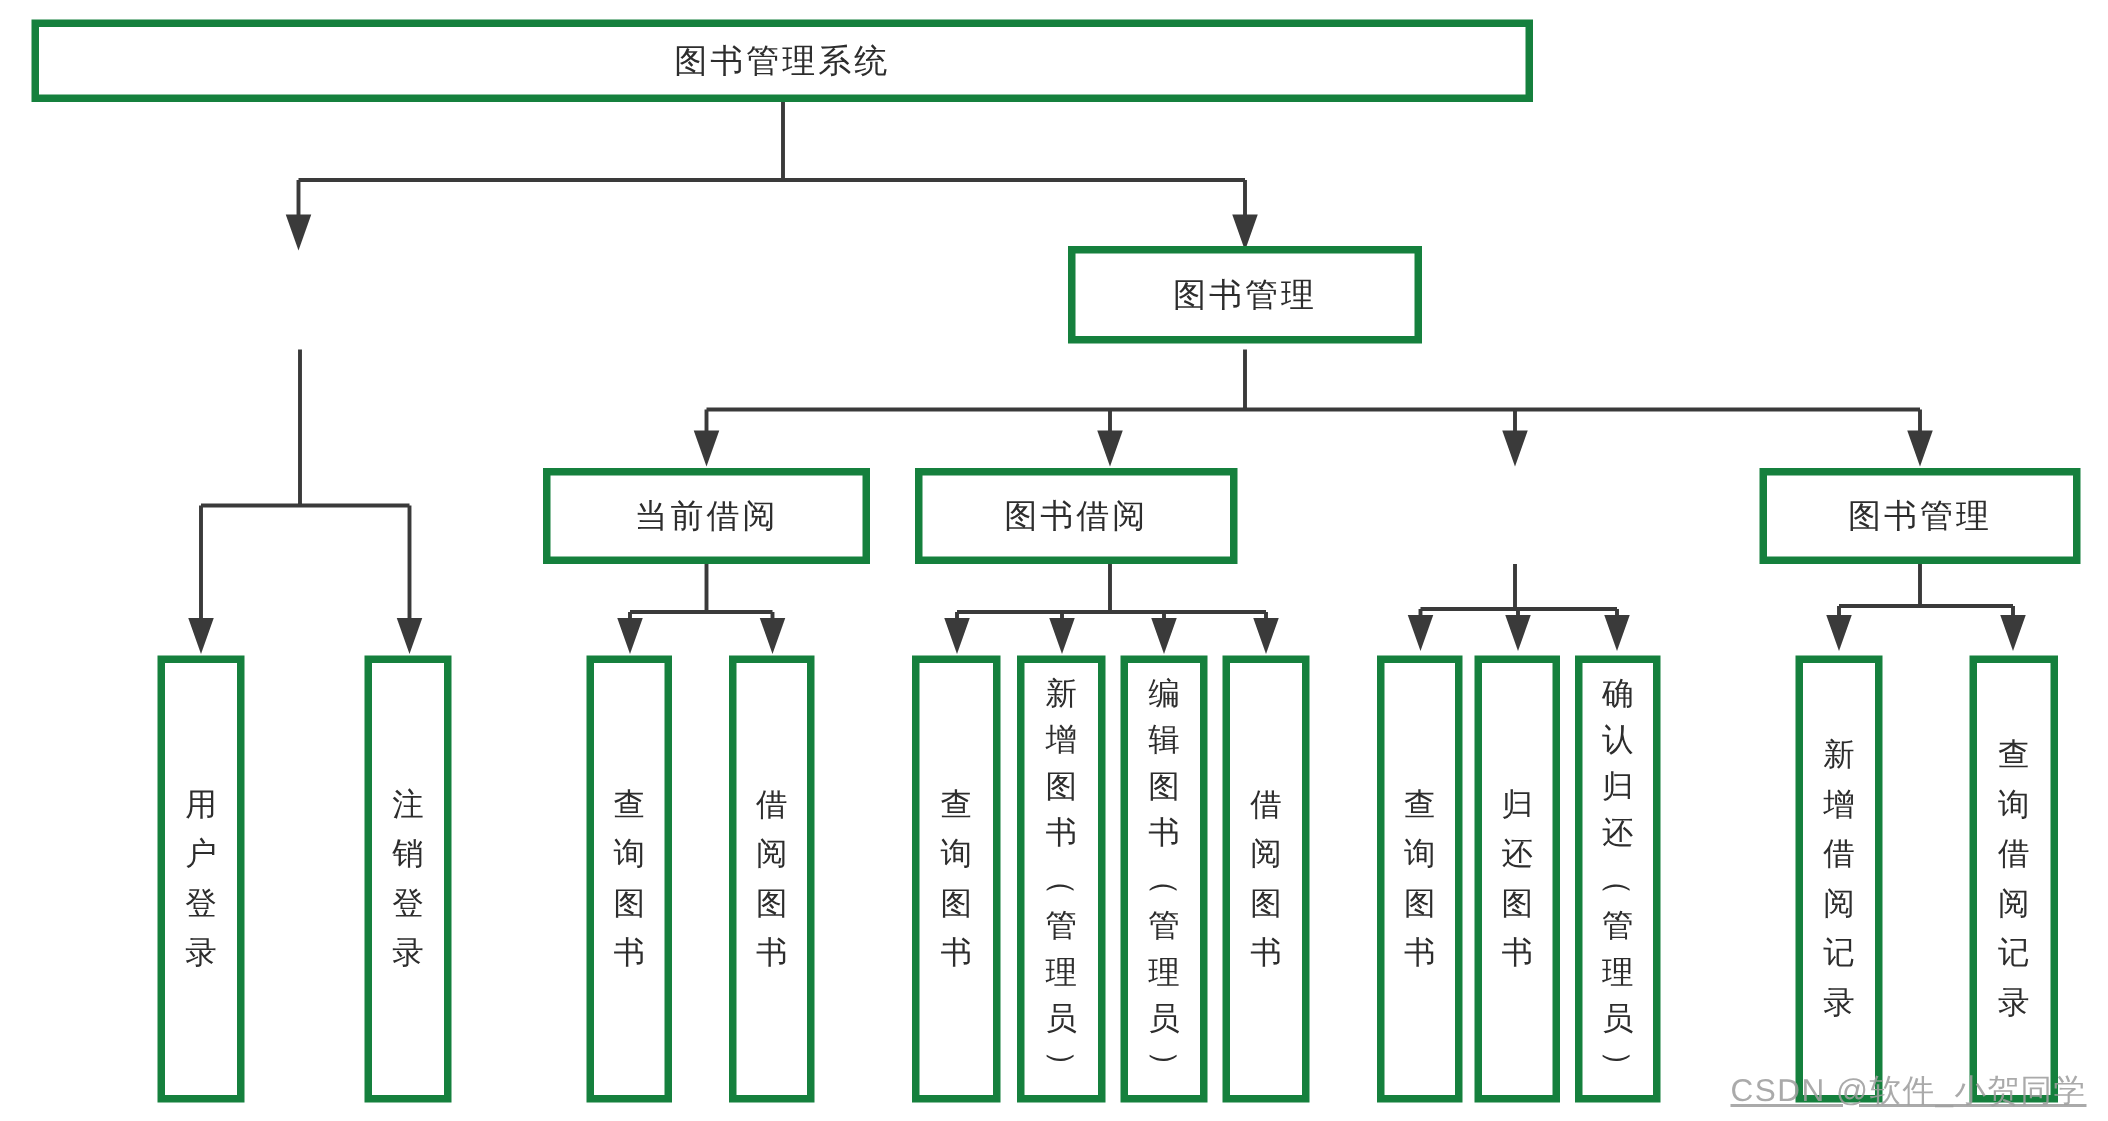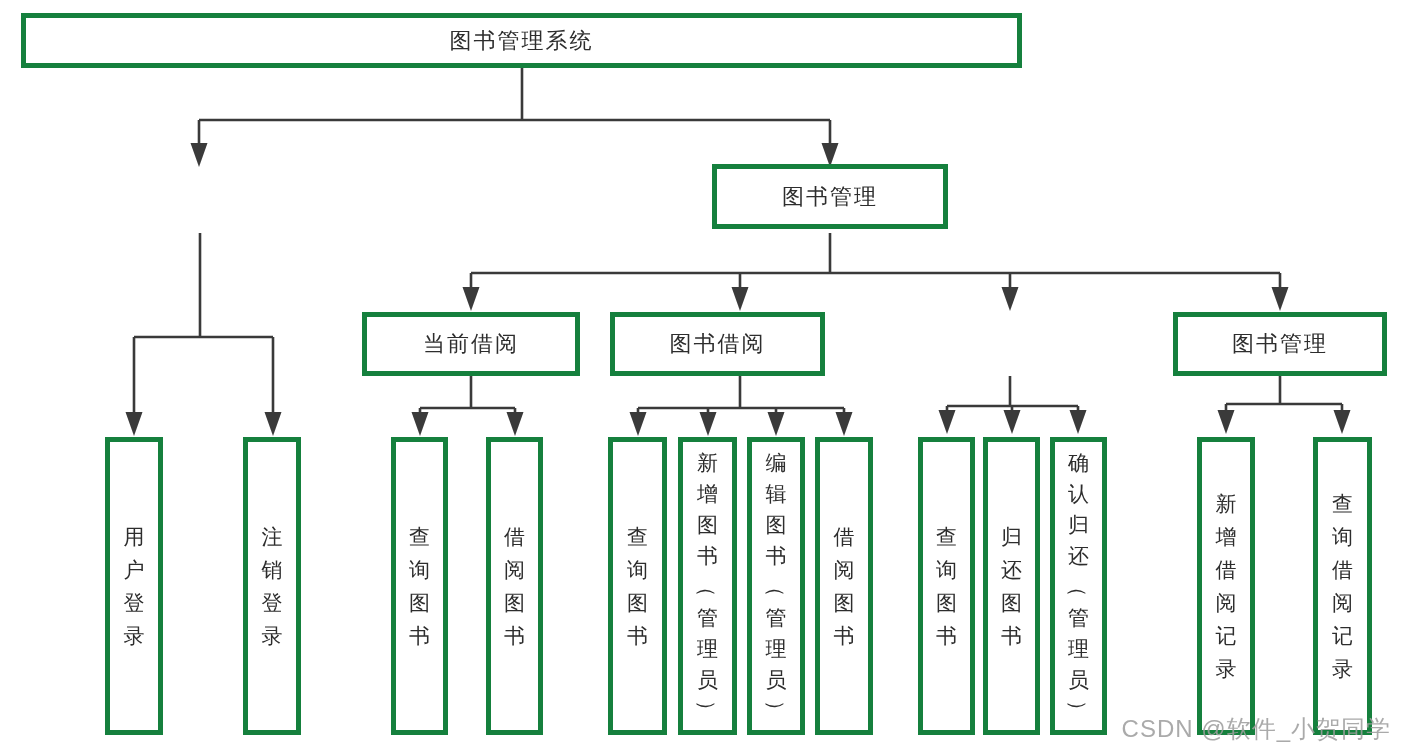--- a/index.html
+++ b/index.html
@@ -12,21 +12,21 @@
     position:absolute;background:#fff;border:5px solid #15803d;box-sizing:border-box;
     display:flex;align-items:center;justify-content:center;z-index:2;
   }
   .h{font-size:22px;letter-spacing:2px;white-space:nowrap;}
   .v{flex-direction:column;font-size:21px;line-height:33px;text-align:center;}
   .v.tight{line-height:31px;}
   .v span{display:block;}
   .v span.rot{transform:rotate(90deg);}
   .watermark{
     position:absolute;top:713px;right:14px;z-index:3;
-    font-size:24px;color:rgba(158,158,158,0.88);letter-spacing:1px;white-space:nowrap;
+    font-size:21px;color:rgba(158,158,158,0.88);letter-spacing:1px;white-space:nowrap;text-decoration:underline;
   }
 </style>
 </head>
 <body>
 
 <div id="stage">
 
   <svg id="connectors" width="1405" height="747" viewBox="0 0 1405 747">
     <g stroke="#3a3a3a" stroke-width="2.6" fill="none">
 

